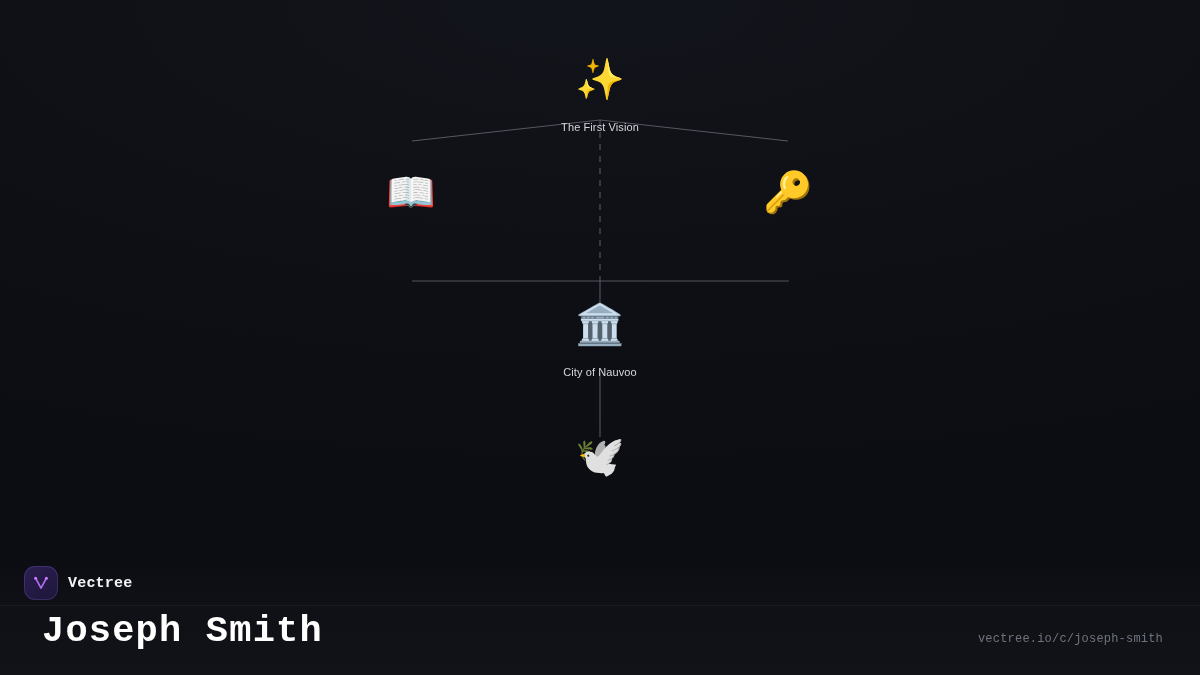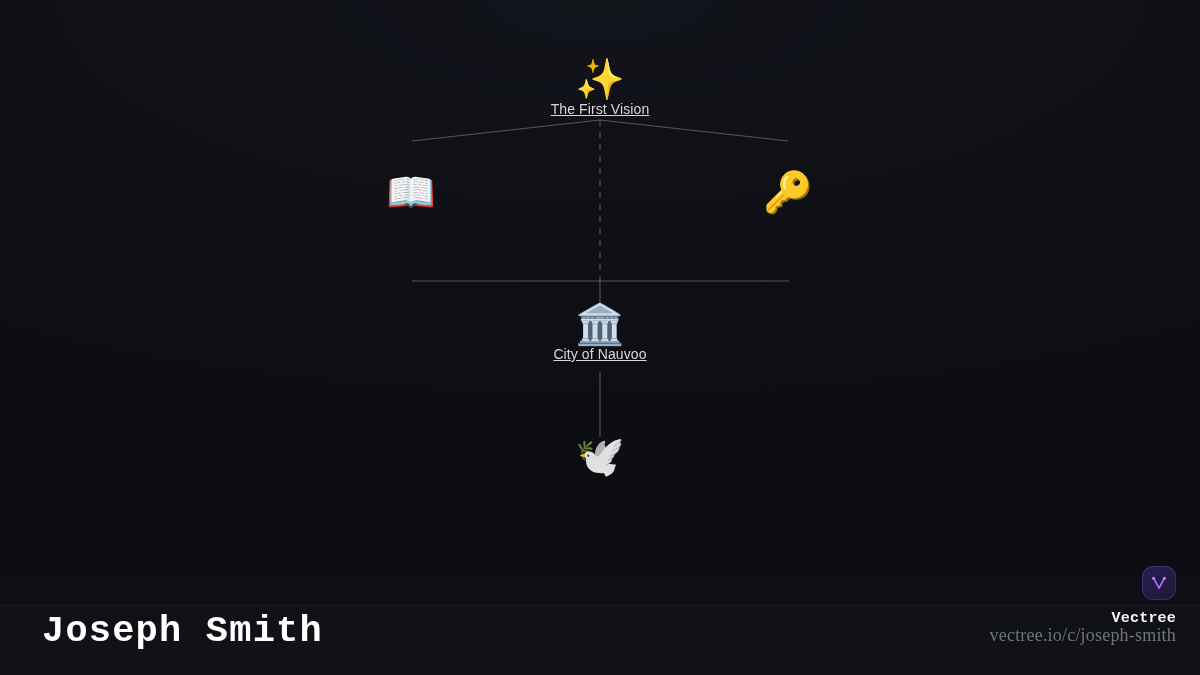--- a/index.html
+++ b/index.html
@@ -62,43 +62,41 @@
   }
   .node-emoji {
     font-family: "DejaVu Sans", sans-serif;
     font-size: 40px;
     line-height: 46px;
     height: 46px;
     display: block;
   }
   .node-label {
     display: block;
-    margin-top: 0;
+    margin-top: 18px;
     font-family: "Liberation Sans", sans-serif;
-    font-size: 14px;
+    font-size: 11px;
     line-height: 15px;
     color: #d6d8dd;
     letter-spacing: 0.1px;
     white-space: nowrap;
-    text-decoration: underline;
   }
 
   
   .footer {
     position: absolute;
     left: 24px;
     bottom: 22px;
     width: 1152px;
   }
   .brand-row {
     display: flex;
-    align-items: flex-end;
+    align-items: center;
     gap: 10px;
     height: 34px;
-    flex-direction: column;
   }
   .brand-logo {
     width: 34px;
     height: 34px;
     border-radius: 11px;
     background: linear-gradient(150deg, #2c1f52 0%, #241a44 55%, #1d1638 100%);
     box-shadow: inset 0 0 0 1px rgba(168,120,255,0.20);
     display: flex;
     align-items: center;
     justify-content: center;
@@ -117,24 +115,24 @@
     font-size: 37px;
     font-weight: 700;
     color: #ffffff;
     letter-spacing: 1.2px;
     line-height: 44px;
     white-space: nowrap;
     margin-left: 18px;
   }
   .url {
     position: absolute;
-    right: 0;
+    right: 13px;
     bottom: 7px;
-    font-family: Liberation Serif, serif;
-    font-size: 18px;
+    font-family: Liberation Mono, monospace;
+    font-size: 12px;
     color: #6f747f;
     letter-spacing: 0.2px;
     white-space: nowrap;
   }
 </style>
 </head>
 <body>
 
 <div id="stage">
 

